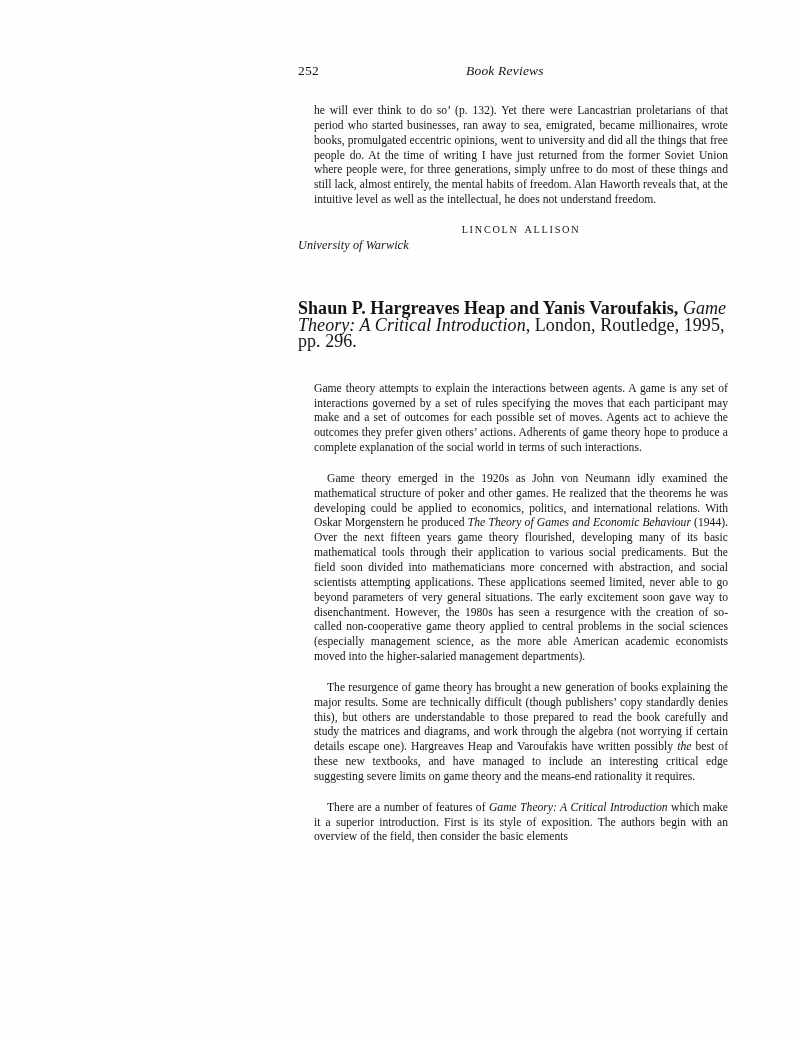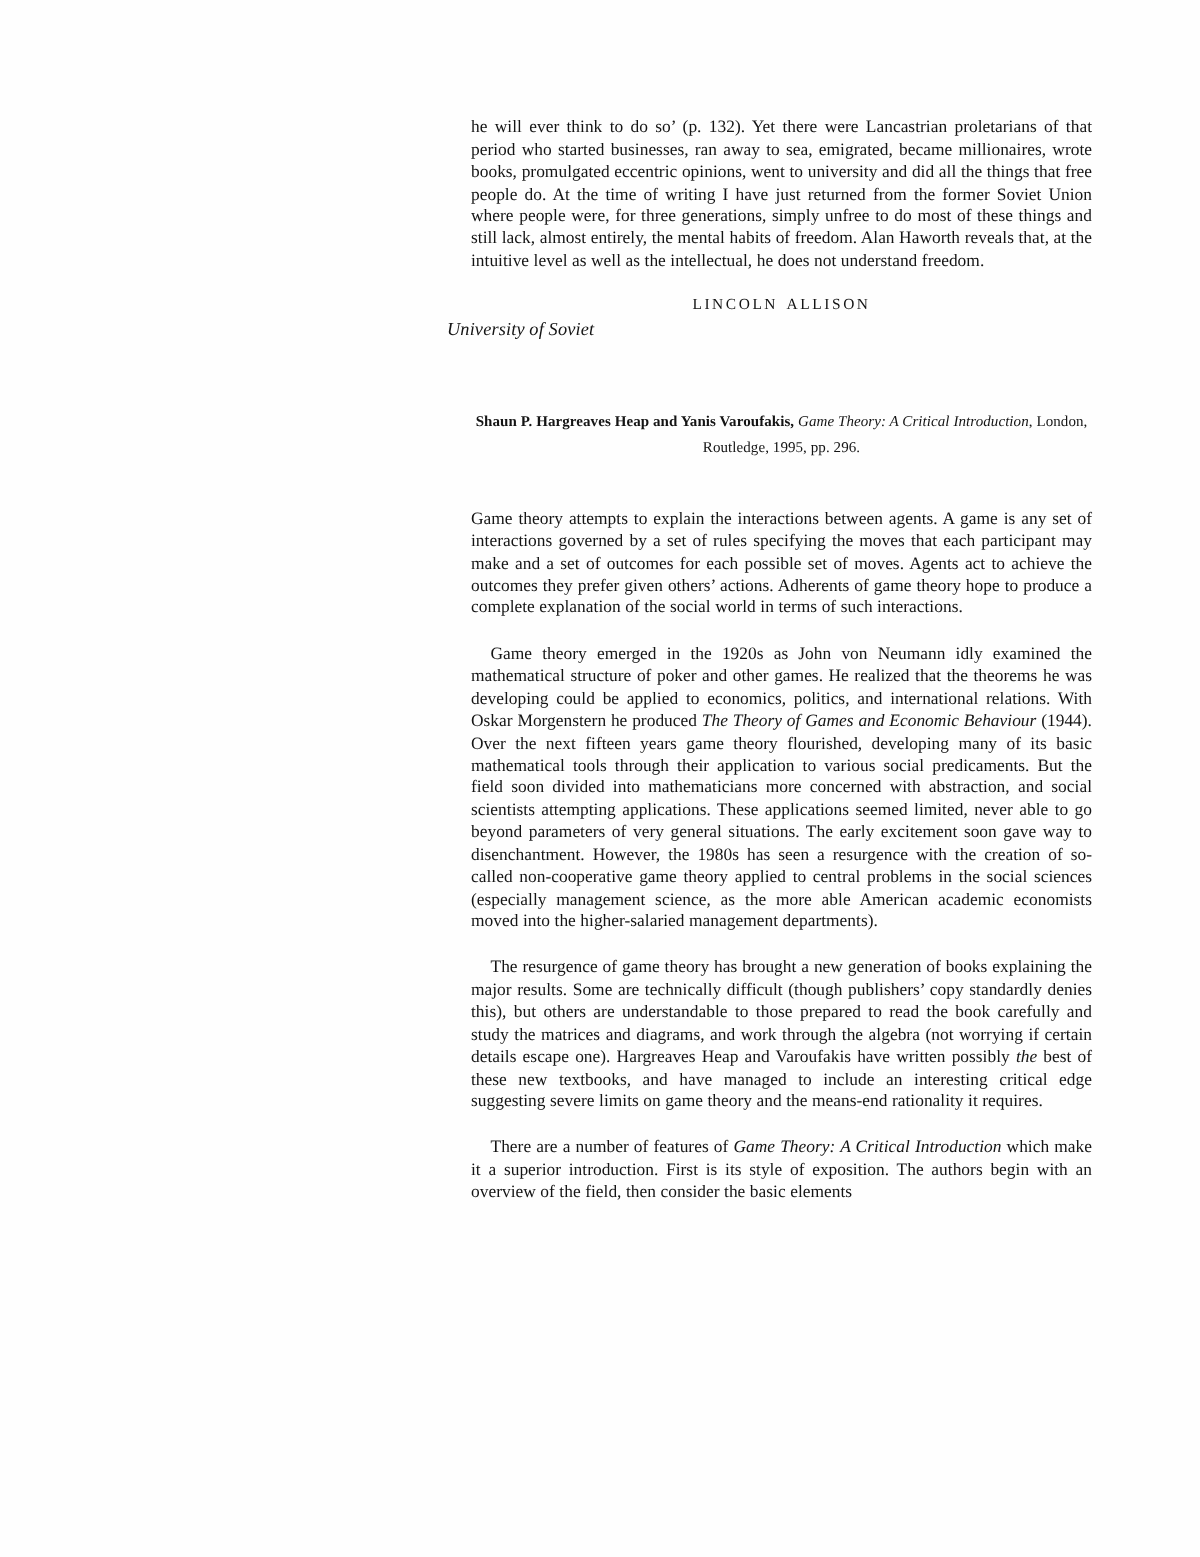--- a/index.html
+++ b/index.html
@@ -81,44 +81,48 @@
   .affiliation {
     margin-top: 3px;
     font-size: 12.2px;
     font-style: italic;
     text-align: left;
     letter-spacing: 0.1px;
   }
 
   .citation {
     margin-top: 47px;
-    font-size: 10px;
+    font-size: 18px;
     line-height: 16.6px;
-    text-align: center;
+    text-align: left;
     letter-spacing: 0.05px;
   }
   .citation .authors { font-weight: bold; }
   .citation .title { font-style: italic; }
 
   .gap-after-citation { height: 16px; }
 
   i, em { font-style: italic; }
 </style>
 </head>
 <body>
 
 <div class="page">
   <div class="column">
 
+    <div class="running-head">
+      <span class="folio">252</span>
+      <span class="head-title">Book Reviews</span>
+    </div>
 
     <p class="body">he will ever think to do so’ (p. 132). Yet there were Lancastrian proletarians of that period who started businesses, ran away to sea, emigrated, became millionaires, wrote books, promulgated eccentric opinions, went to university and did all the things that free people do. At the time of writing I have just returned from the former Soviet Union where people were, for three generations, simply unfree to do most of these things and still lack, almost entirely, the mental habits of freedom. Alan Haworth reveals that, at the intuitive level as well as the intellectual, he does not understand freedom.</p>
 
     <div class="signature">LINCOLN ALLISON</div>
 
-    <div class="affiliation">University of Soviet</div>
+    <div class="affiliation">University of Warwick</div>
 
     <div class="citation">
       <span class="authors">Shaun P. Hargreaves Heap and Yanis Varoufakis</span><span class="authors">, </span><span class="title">Game Theory: A Critical Introduction</span><span>, London, Routledge, 1995, pp. 296.</span>
     </div>
 
     <div class="gap-after-citation"></div>
 
     <div id="review-body">
         <p class="body"><span>Game theory attempts to explain the interactions between agents. A game is any set of interactions governed by a set of rules specifying the moves that each participant may make and a set of outcomes for each possible set of moves. Agents act to achieve the outcomes they prefer given others’ actions. Adherents of game theory hope to produce a complete explanation of the social world in terms of such interactions.</span></p>
         <p class="body indent"><span>Game theory emerged in the 1920s as John von Neumann idly examined the mathematical structure of poker and other games. He realized that the theorems he was developing could be applied to economics, politics, and international relations. With Oskar Morgenstern he produced </span><em>The Theory of Games and Economic Behaviour</em><span> (1944). Over the next fifteen years game theory flourished, developing many of its basic mathematical tools through their application to various social predicaments. But the field soon divided into mathematicians more concerned with abstraction, and social scientists attempting applications. These applications seemed limited, never able to go beyond parameters of very general situations. The early excitement soon gave way to disenchantment. However, the 1980s has seen a resurgence with the creation of so-called non-cooperative game theory applied to central problems in the social sciences (especially management science, as the more able American academic economists moved into the higher-salaried management departments).</span></p>

